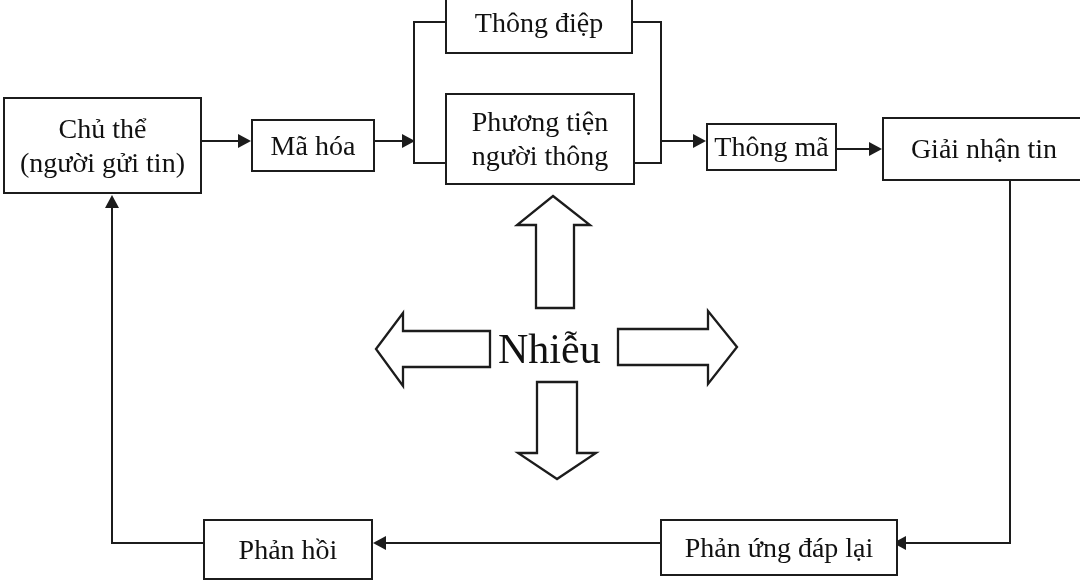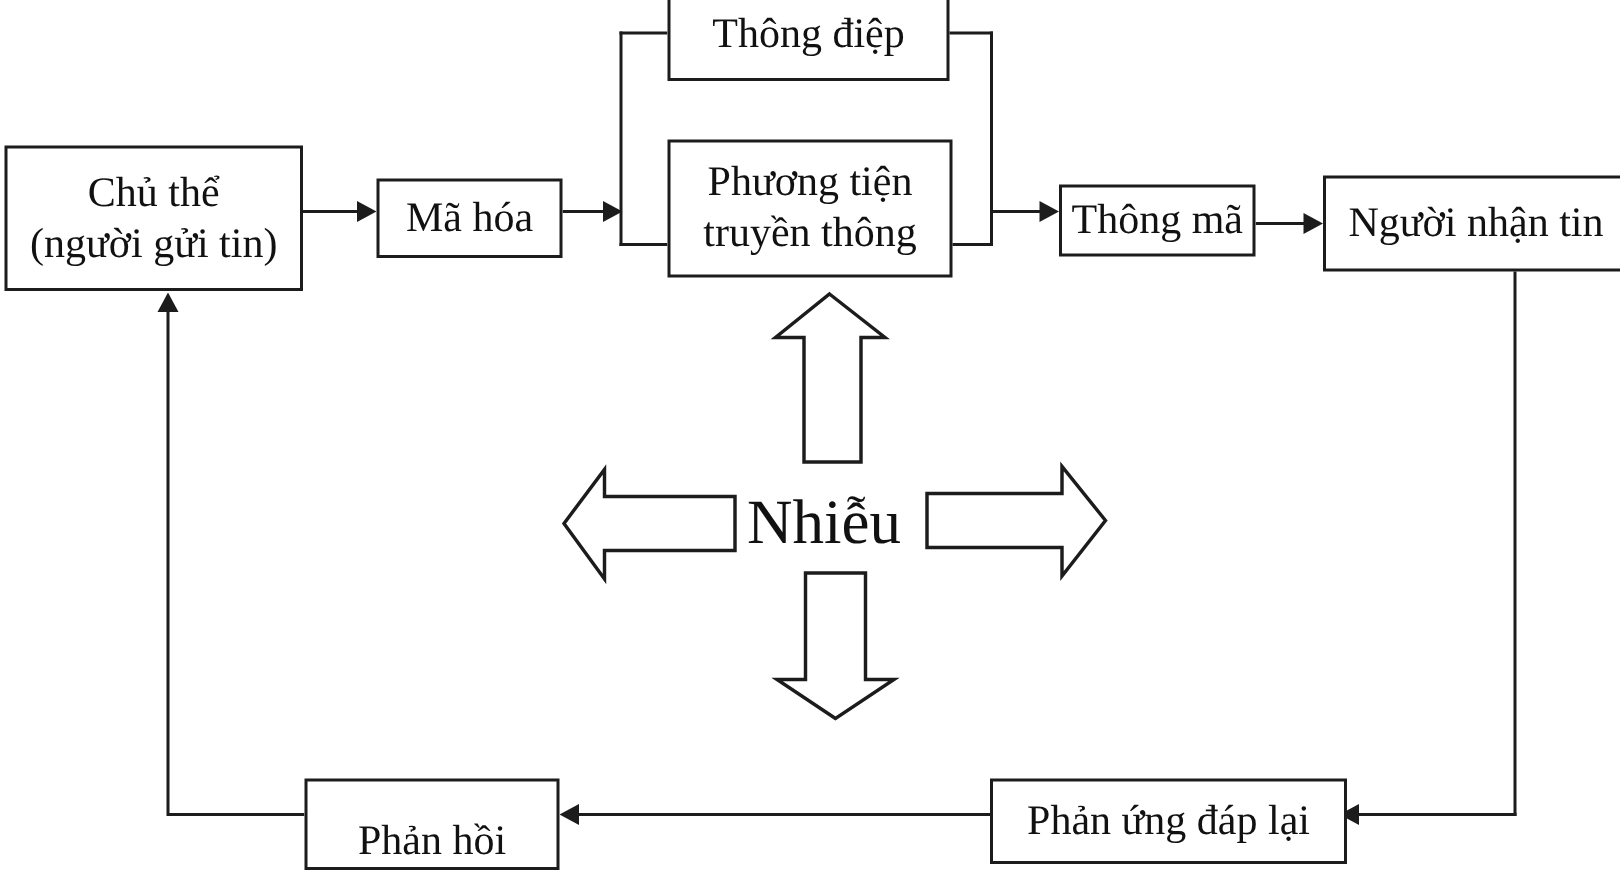--- a/index.html
+++ b/index.html
@@ -45,21 +45,21 @@
   #block-arrows { position: absolute; left: 0; top: 0; z-index: 1; }
   #block-arrows polygon { fill: #ffffff; stroke: var(--line); stroke-width: 2.3; stroke-linejoin: miter; }
 
   
   #box-message  { left: 445px; top: -14px; width: 188px; height: 68px; padding-top: 6px; }
   #box-sender   { left: 3px;   top: 97px;  width: 199px; height: 97px; }
   #box-encoding { left: 251px; top: 119px; width: 124px; height: 53px; }
   #box-media    { left: 445px; top: 93px;  width: 190px; height: 92px; }
   #box-decoding { left: 706px; top: 123px; width: 131px; height: 48px; }
   #box-receiver { left: 882px; top: 117px; width: 204px; height: 64px; }
-  #box-feedback { left: 203px; top: 519px; width: 170px; height: 61px; justify-content: flex-end; }
+  #box-feedback { left: 203px; top: 519px; width: 170px; height: 61px; }
   #box-response { left: 660px; top: 519px; width: 238px; height: 57px; }
 </style>
 </head>
 <body>
 
 <div id="stage">
 
   <div class="box" id="box-message">
     <span>Thông điệp</span>
   </div>
@@ -68,29 +68,29 @@
     <span>Chủ thể</span>
     <span>(người gửi tin)</span>
   </div>
 
   <div class="box" id="box-encoding">
     <span>Mã hóa</span>
   </div>
 
   <div class="box" id="box-media">
     <span>Phương tiện</span>
-    <span>truyền thông</span>
+    <span>người thông</span>
   </div>
 
   <div class="box" id="box-decoding">
     <span>Thông mã</span>
   </div>
 
   <div class="box" id="box-receiver">
-    <span>Người nhận tin</span>
+    <span>Giải nhận tin</span>
   </div>
 
   <div class="box" id="box-feedback">
     <span>Phản hồi</span>
   </div>
 
   <div class="box" id="box-response">
     <span>Phản ứng đáp lại</span>
   </div>
 

